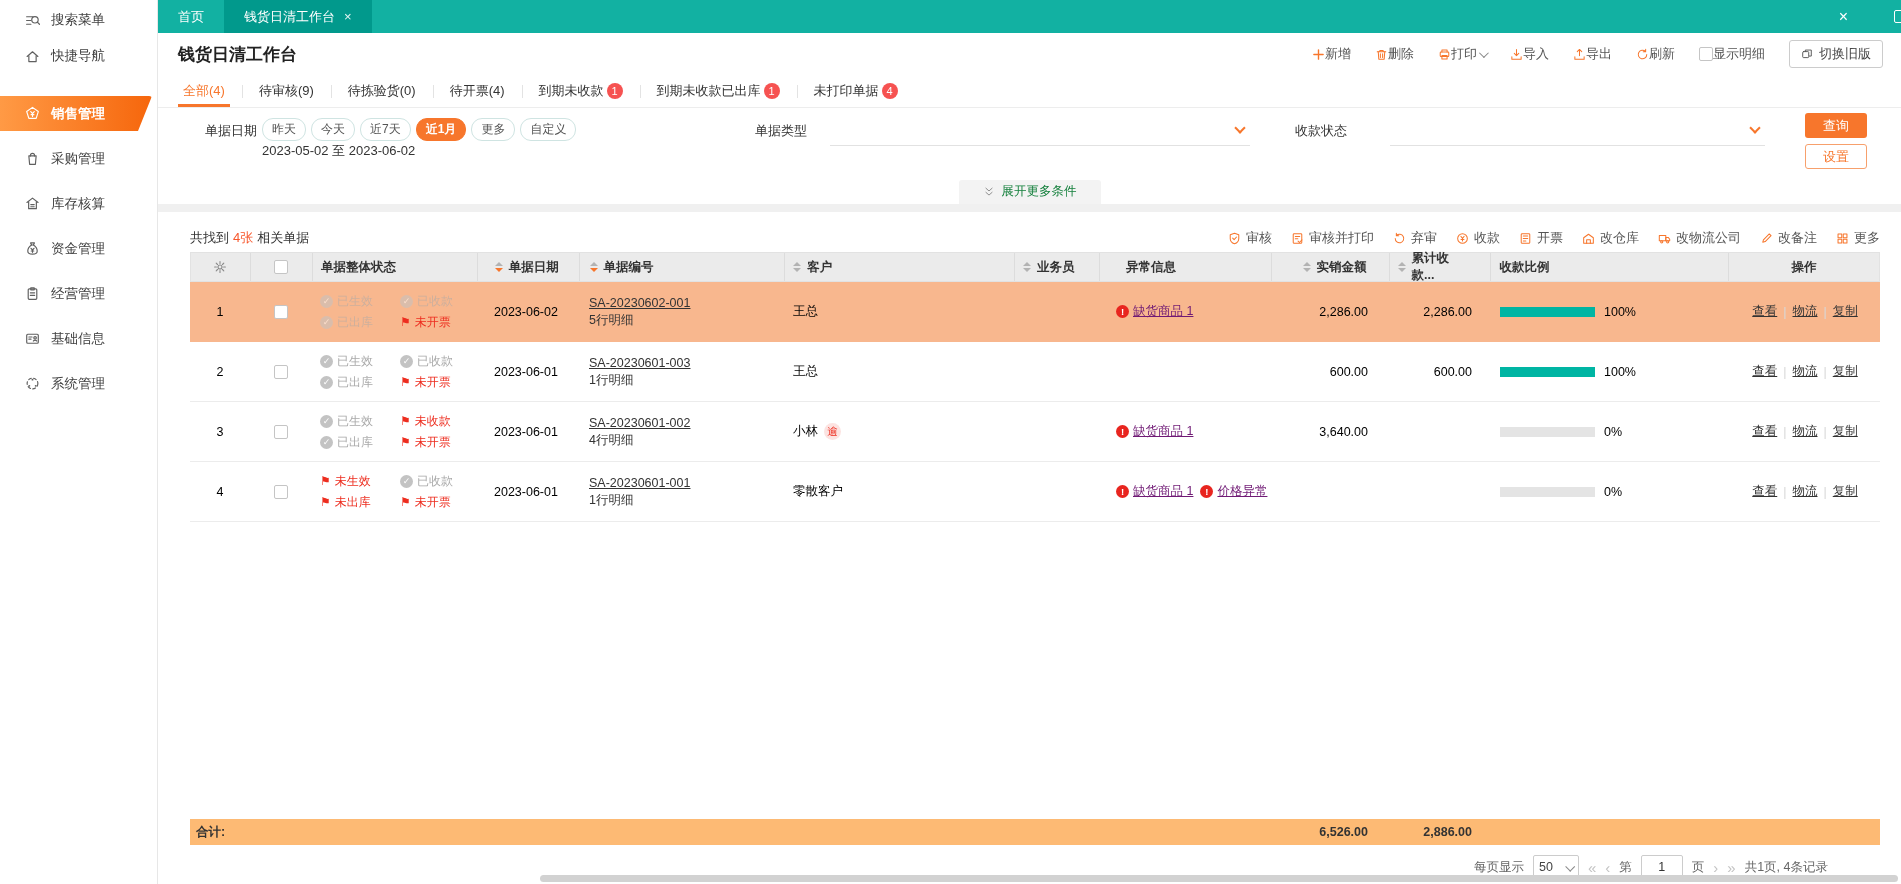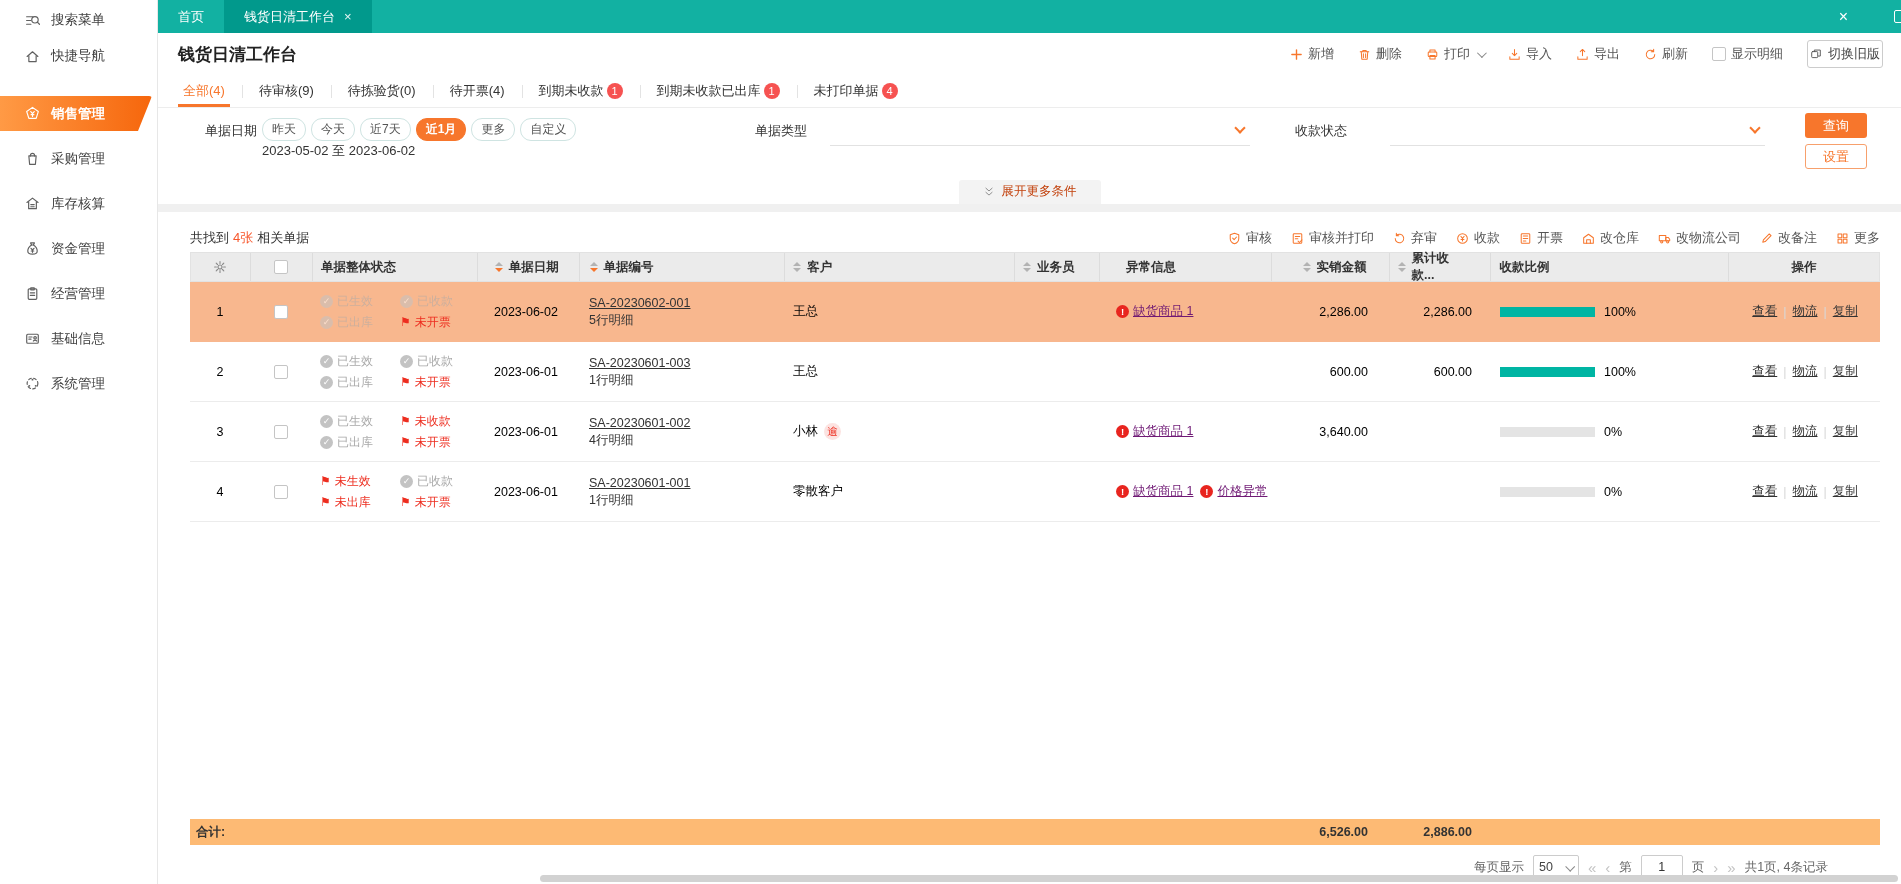--- a/index.html
+++ b/index.html
@@ -24,46 +24,46 @@
   .tab { display:flex; align-items:center; gap:9px; padding:0 20px; color:#fff; font-size:13px; cursor:pointer; }
   .tab.active { background:#01998c; }
   .tab .tclose { font-size:13px; opacity:.9; cursor:pointer; }
   .tabbar-right { position:absolute; right:0; top:0; height:33px; display:flex; align-items:center; gap:18px; padding-right:10px; color:#fff; }
   .closeall { font-size:16px; cursor:pointer; margin-right:28px; }
   .edgeicon { width:13px; height:13px; border:1.5px solid #fff; border-radius:2px; margin-right:-16px; }
 
   .page-head { height:42px; background:#fff; display:flex; align-items:center; padding:0 18px 0 20px; flex:0 0 42px; }
   .page-title { font-size:17px; font-weight:bold; color:#222; }
   .toolbar { margin-left:auto; display:flex; align-items:center; gap:24px; font-size:13px; color:#555; }
-  .tool-btn { display:flex; align-items:center; gap:5px; cursor:pointer; white-space:nowrap; }
+  .tool-btn { display:flex; align-items:center; cursor:pointer; white-space:nowrap; }
   .tool-icon { color:#f7762c; display:inline-flex; }
   .chev { width:7px; height:7px; border-right:1.5px solid #888; border-bottom:1.5px solid #888; transform:rotate(45deg) translateY(-2px); display:inline-block; margin-left:2px; }
   .cb { width:14px; height:14px; border:1px solid #c5c5c5; border-radius:2px; background:#fff; display:inline-block; }
-  .switch-old { border:1px solid #ccc; border-radius:3px; padding:4px 2px; display:flex; align-items:center; gap:6px; cursor:pointer; color:#444; }
+  .switch-old { border:1px solid #ccc; border-radius:3px; padding:4px 11px; display:flex; align-items:center; gap:6px; cursor:pointer; color:#444; }
   .switch-old .tool-icon { color:#555; }
 
   .status-tabs { background:#fff; height:33px; display:flex; align-items:center; padding:0 8px; border-bottom:1px solid #ededed; flex:0 0 33px; }
   .stab { position:relative; height:100%; display:flex; align-items:center; gap:3px; padding:0 17px; font-size:13px; color:#333; cursor:pointer; white-space:nowrap; }
   .stab:not(:first-child)::before { content:""; position:absolute; left:0; top:10px; height:13px; border-left:1px solid #e3e3e3; }
   .stab.active { color:#f7762c; }
   .stab.active::after { content:""; position:absolute; left:12px; right:12px; bottom:0; height:3px; background:#f7762c; }
   .sbadge { min-width:16px; height:16px; border-radius:8px; background:#f65251; color:#fff; font-size:11px; display:inline-flex; align-items:center; justify-content:center; padding:0 3px; }
 
   .filter-panel { position:relative; background:#fff; height:96px; flex:0 0 96px; }
   .f-label { position:absolute; top:14px; font-size:13px; color:#333; }
   .pills { position:absolute; left:104px; top:10px; display:flex; gap:5px; }
   .pill { border:1px solid #cfe4e2; border-radius:11px; padding:2px 9px; font-size:12px; color:#555; background:#fff; cursor:pointer; white-space:nowrap; }
   .pill.active { background:#f7762c; border-color:#f7762c; color:#fff; font-weight:bold; }
   .date-range { position:absolute; left:104px; top:34px; font-size:13px; color:#333; }
   .sel { position:absolute; height:30px; border-bottom:1px solid #e2e2e2; top:8px; cursor:pointer; }
   .sel .selchev { position:absolute; right:6px; top:8px; width:8px; height:8px; border-right:2px solid #f7762c; border-bottom:2px solid #f7762c; transform:rotate(45deg); }
   .btn { position:absolute; left:1647px; width:62px; height:25px; border-radius:3px; font-size:13px; display:flex; align-items:center; justify-content:center; cursor:pointer; }
   .btn-search { top:5px; background:#f7762c; color:#fff; }
   .btn-settings { top:36px; background:#fff; color:#f7762c; border:1px solid #f7a06c; }
-  .expand-more { position:absolute; left:50%; transform:translateX(-50%); bottom:0; background:#f3f3f3; border-radius:3px 3px 0 0; padding:3px 24px 4px; font-size:12.5px; color:#c2410c; display:flex; align-items:center; gap:7px; cursor:pointer; }
+  .expand-more { position:absolute; left:50%; transform:translateX(-50%); bottom:0; background:#f3f3f3; border-radius:3px 3px 0 0; padding:3px 24px 4px; font-size:12.5px; color:#15803d; display:flex; align-items:center; gap:7px; cursor:pointer; }
   .expand-more .tool-icon{ color:#888; }
 
   .content { margin-top:8px; background:#fff; flex:1; display:flex; flex-direction:column; padding:0 21px 0 32px; position:relative; }
   .result-bar { margin-top:12px; height:28px; display:flex; align-items:center; font-size:13px; color:#333; }
   .result-count { color:#f7572c; margin:0 4px; }
   .batch-actions { margin-left:auto; display:flex; align-items:center; gap:19px; }
   .b-act { display:flex; align-items:center; gap:5px; font-size:13px; color:#555; cursor:pointer; white-space:nowrap; }
   .b-act .tool-icon { display:inline-flex; }
 
   

